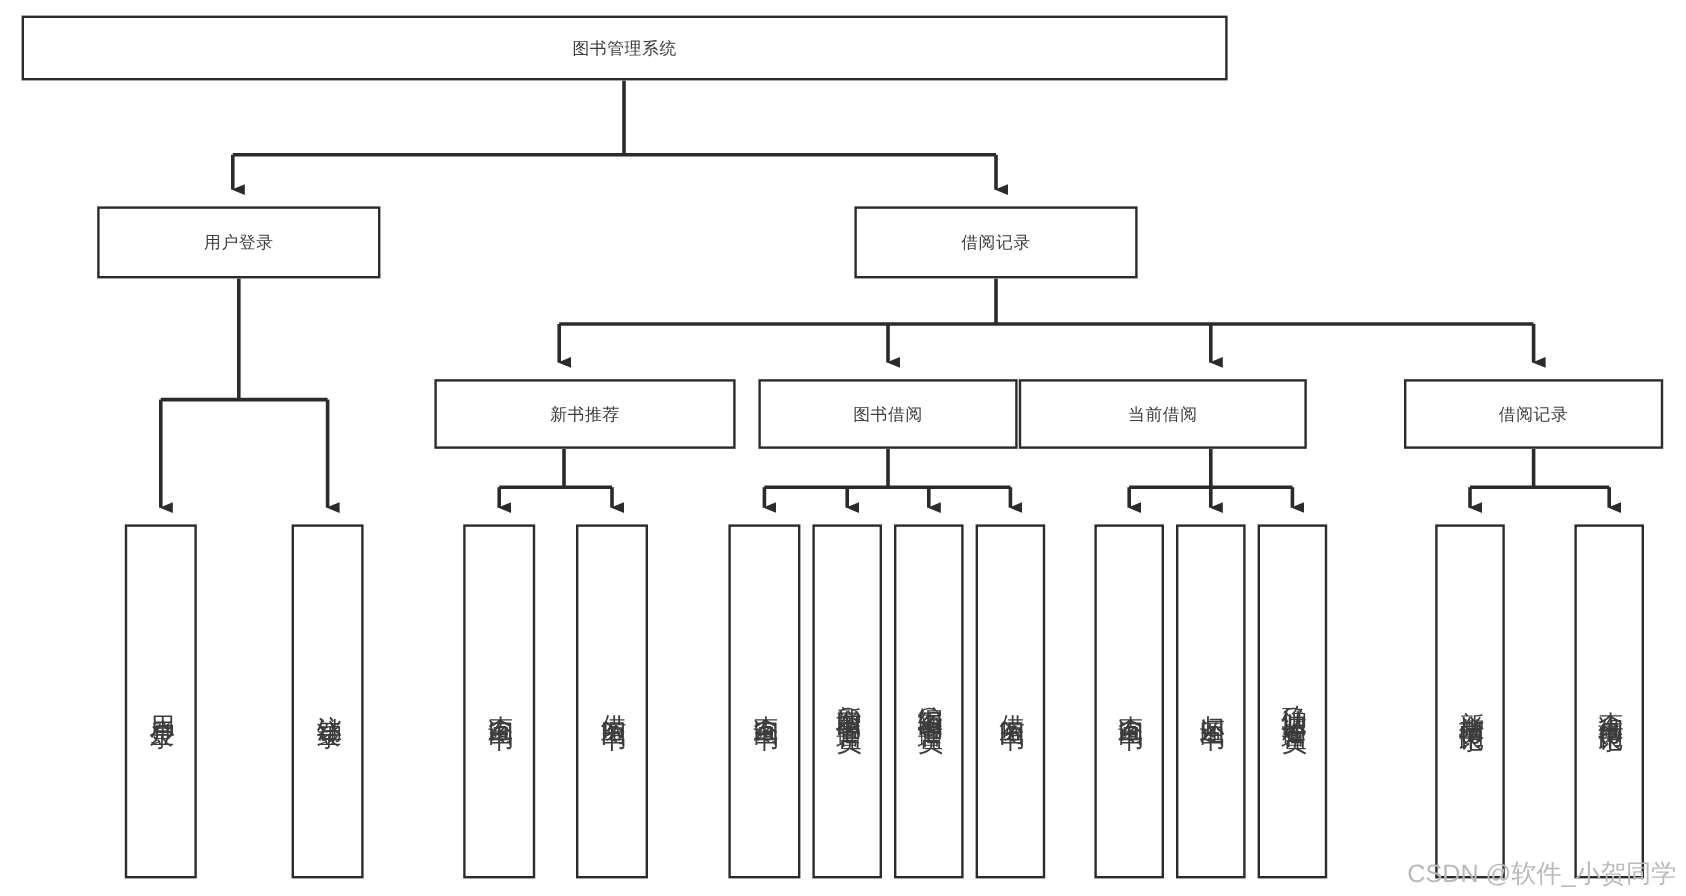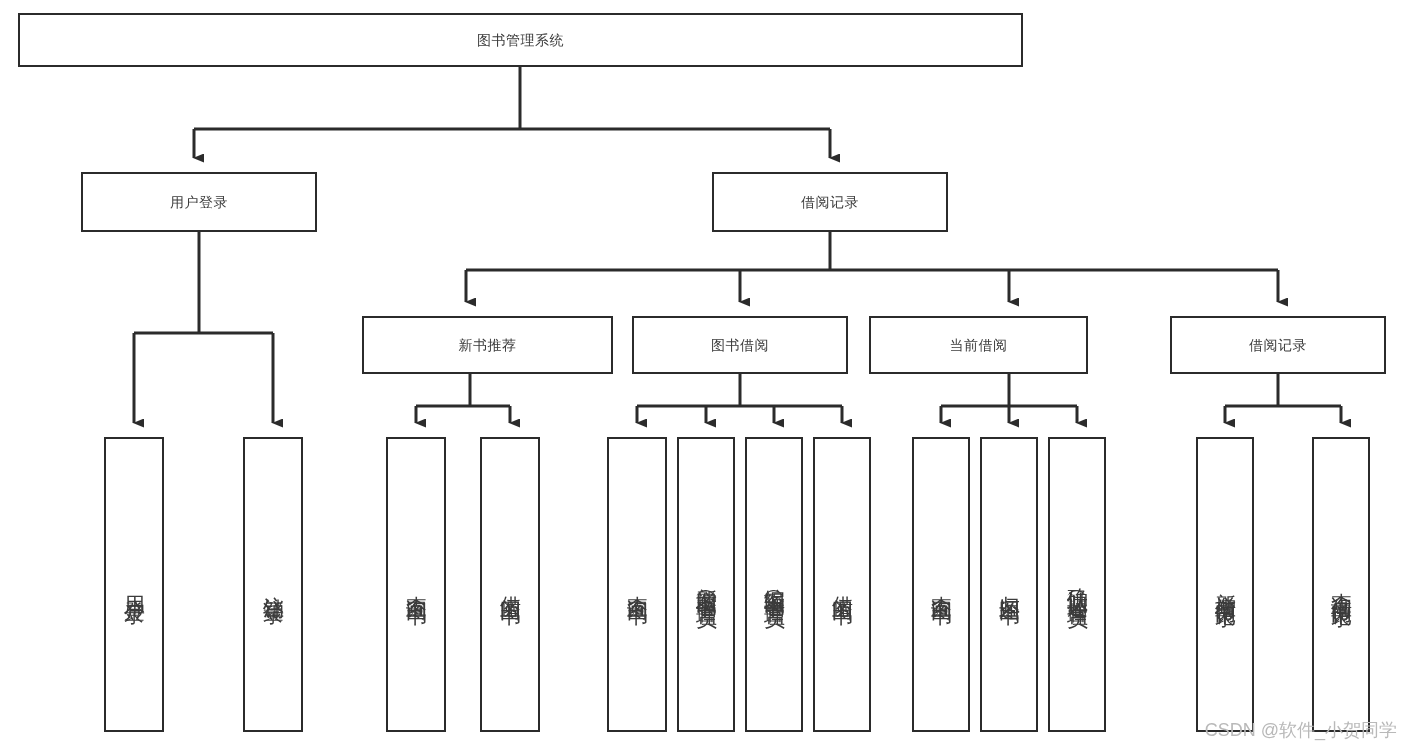--- a/index.html
+++ b/index.html
@@ -47,21 +47,21 @@
   .node-box.vertical .node-label {
     writing-mode: vertical-rl;
     text-orientation: upright;
     letter-spacing: 3px;
     font-size: 21px;
   }
   .watermark {
     position: absolute;
     right: 8px;
     bottom: 5px;
-    font-size: 18px;
+    font-size: 21px;
     color: #b9b9b9;
     white-space: nowrap;
     pointer-events: none;
   }
 </style>
 </head>
 <body>
 
 <div id="diagram-root">
 
@@ -137,21 +137,21 @@
   <div class="node-box" style="left:712px; top:172px; width:236px; height:60px;">
     <span class="node-label">借阅记录</span>
   </div>
 
   <div class="node-box" style="left:362px; top:316px; width:251px; height:58px;">
     <span class="node-label">新书推荐</span>
   </div>
   <div class="node-box" style="left:632px; top:316px; width:216px; height:58px;">
     <span class="node-label">图书借阅</span>
   </div>
-  <div class="node-box" style="left:869px; top:316px; width:219px; height:58px;">
+  <div class="node-box" style="left:849px; top:316px; width:240px; height:58px;">
     <span class="node-label">当前借阅</span>
   </div>
   <div class="node-box" style="left:1170px; top:316px; width:216px; height:58px;align-items:center;">
     <span class="node-label">借阅记录</span>
   </div>
 
   <div class="node-box vertical" style="left:104px; top:437px; width:60px; height:295px;">
     <span class="node-label">用户登录</span>
   </div>
   <div class="node-box vertical" style="left:243px; top:437px; width:60px; height:295px;">

